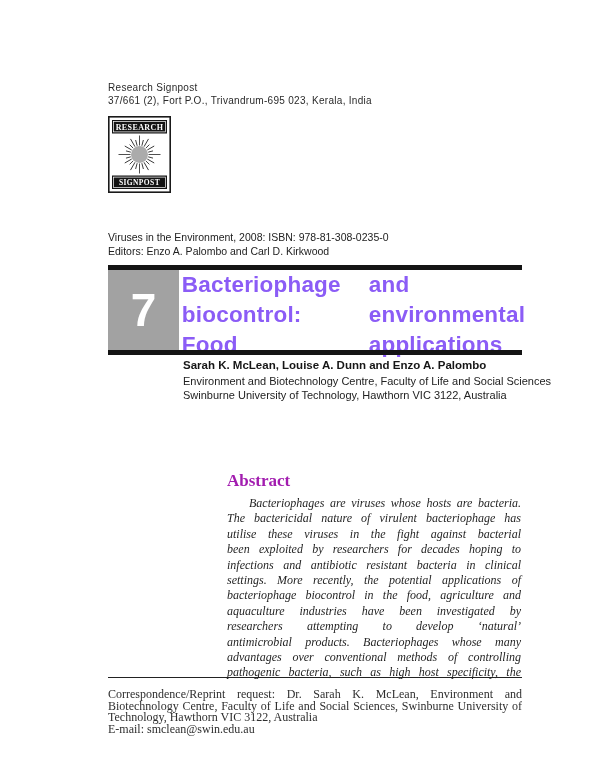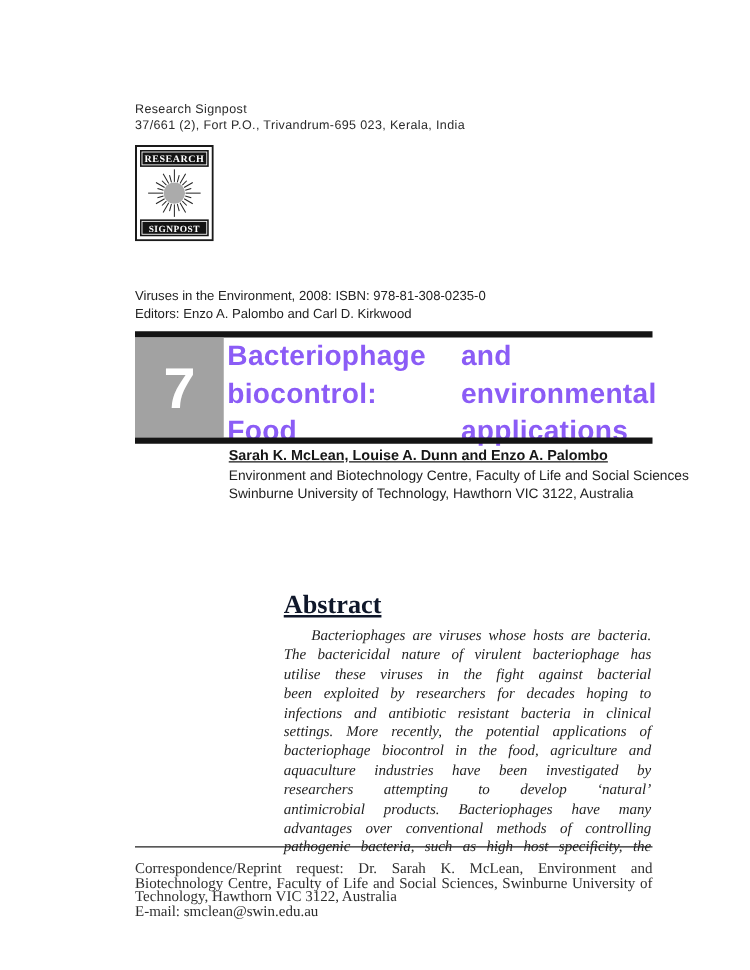--- a/index.html
+++ b/index.html
@@ -28,25 +28,25 @@
     color:#ffffff; font-size:46px; font-weight:bold;
   }
   .chapter-title {
     position:absolute; left:77px; top:5px; height:80px; right:0;
     display:flex; flex-direction:row; justify-content:center;
     font-size:22.5px; line-height:30px; font-weight:bold; color:#8b5cf6; letter-spacing:0.2px;gap:28px;
   }
 
   
   .authors { position:absolute; left:183px; top:358px; font-size:11px; line-height:14.5px; color:#222; }
-  .authors .names { font-weight:bold; font-size:11.5px; margin-bottom:1px; color:#161616;text-decoration:underline; }
+  .authors .names { font-weight:bold; font-size:11.5px; margin-bottom:1px; color:#161616; }
 
   
   .abstract { position:absolute; left:227px; top:471px; width:294px; font-family:"Liberation Serif", serif; }
-  .abstract-heading { font-size:21px; font-weight:bold; color:#0f172a; margin:0 0 5px 0; font-family:"Liberation Serif", serif;text-decoration:underline; }
+  .abstract-heading { font-size:17px; font-weight:bold; color:#a21caf; margin:0 0 5px 0; font-family:"Liberation Serif", serif; }
   .abs-line {
     font-style:italic; font-size:12px; line-height:15.4px; color:#1f1f1f;
     text-align:justify; text-align-last:justify;
   }
   .abstract-lines > .abs-line:first-of-type { text-indent:22px; }
 
   
   .footnote {
     position:absolute; left:108px; top:677px; width:414px;
     border-top:1.5px solid #222; padding-top:11px;
@@ -130,21 +130,21 @@
 
     <div class="abs-line">Bacteriophages are viruses whose hosts are bacteria.</div>
         <div class="abs-line">The bactericidal nature of virulent bacteriophage has</div>
         <div class="abs-line">utilise these viruses in the fight against bacterial</div>
         <div class="abs-line">been exploited by researchers for decades hoping to</div>
         <div class="abs-line">infections and antibiotic resistant bacteria in clinical</div>
         <div class="abs-line">settings. More recently, the potential applications of</div>
         <div class="abs-line">bacteriophage biocontrol in the food, agriculture and</div>
         <div class="abs-line">aquaculture industries have been investigated by</div>
         <div class="abs-line">researchers attempting to develop ‘natural’</div>
-        <div class="abs-line">antimicrobial products. Bacteriophages have many</div>
+        <div class="abs-line">antimicrobial products. Bacteriophages whose many</div>
         <div class="abs-line">advantages over conventional methods of controlling</div>
         <div class="abs-line">pathogenic bacteria, such as high host specificity, the</div>
       </div>
   </div>
 
   <div class="footnote">
     <div class="correspondence">Correspondence/Reprint request: Dr. Sarah K. McLean, Environment and Biotechnology Centre, Faculty of Life and Social Sciences, Swinburne University of Technology, Hawthorn VIC 3122, Australia</div>
     <div>E-mail: smclean@swin.edu.au</div>
   </div>
 

